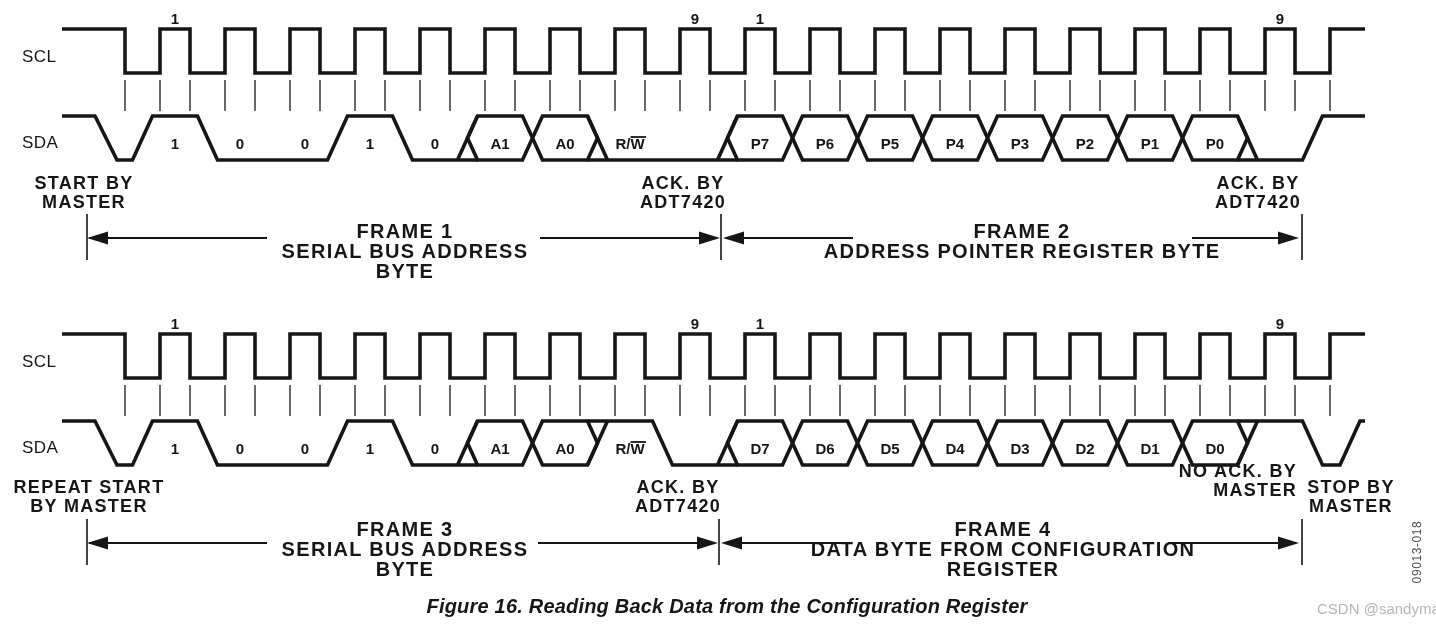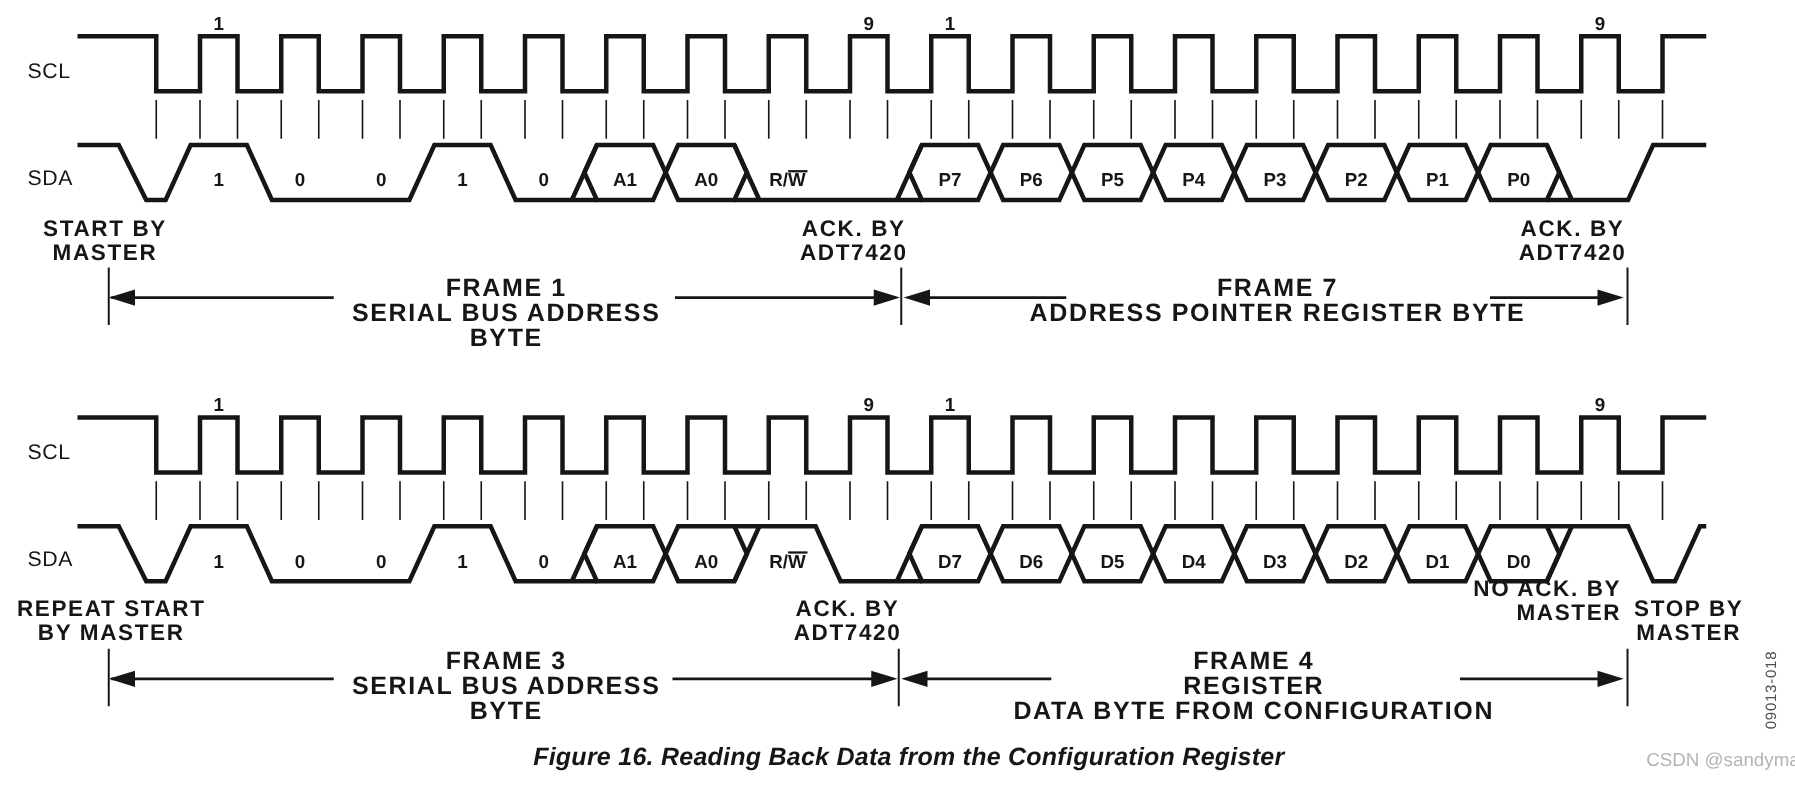--- a/index.html
+++ b/index.html
@@ -227,21 +227,21 @@
     <div>ACK. BY</div>
     <div>ADT7420</div>
   </div>
 
   <div class="frame-block" style="left:405px;top:221px">
     <div>FRAME 1</div>
     <div>SERIAL BUS ADDRESS</div>
     <div>BYTE</div>
   </div>
   <div class="frame-block" style="left:1022px;top:221px">
-    <div>FRAME 7</div>
+    <div>FRAME 2</div>
     <div>ADDRESS POINTER REGISTER BYTE</div>
   </div>
 
   <div class="sig-label" style="left:22px;top:352px">SCL</div>
   <div class="sig-label" style="left:22px;top:438px">SDA</div>
 
   <div class="ann" style="left:89px;top:478px">
     <div>REPEAT START</div>
     <div>BY MASTER</div>
   </div>
@@ -258,20 +258,20 @@
     <div>MASTER</div>
   </div>
 
   <div class="frame-block" style="left:405px;top:519px">
     <div>FRAME 3</div>
     <div>SERIAL BUS ADDRESS</div>
     <div>BYTE</div>
   </div>
   <div class="frame-block" style="left:1003px;top:519px">
     <div>FRAME 4</div>
+    <div>DATA BYTE FROM CONFIGURATION</div>
     <div>REGISTER</div>
-    <div>DATA BYTE FROM CONFIGURATION</div>
   </div>
 
   <div class="caption" style="left:727px;top:595px">Figure 16. Reading Back Data from the Configuration Register</div>
   <div class="doc-code" style="left:1417px;top:552px">09013-018</div>
   <div class="watermark" style="left:1303px;top:600px">CSDN @sandymax</div>
 </div>
 
 </body></html>

